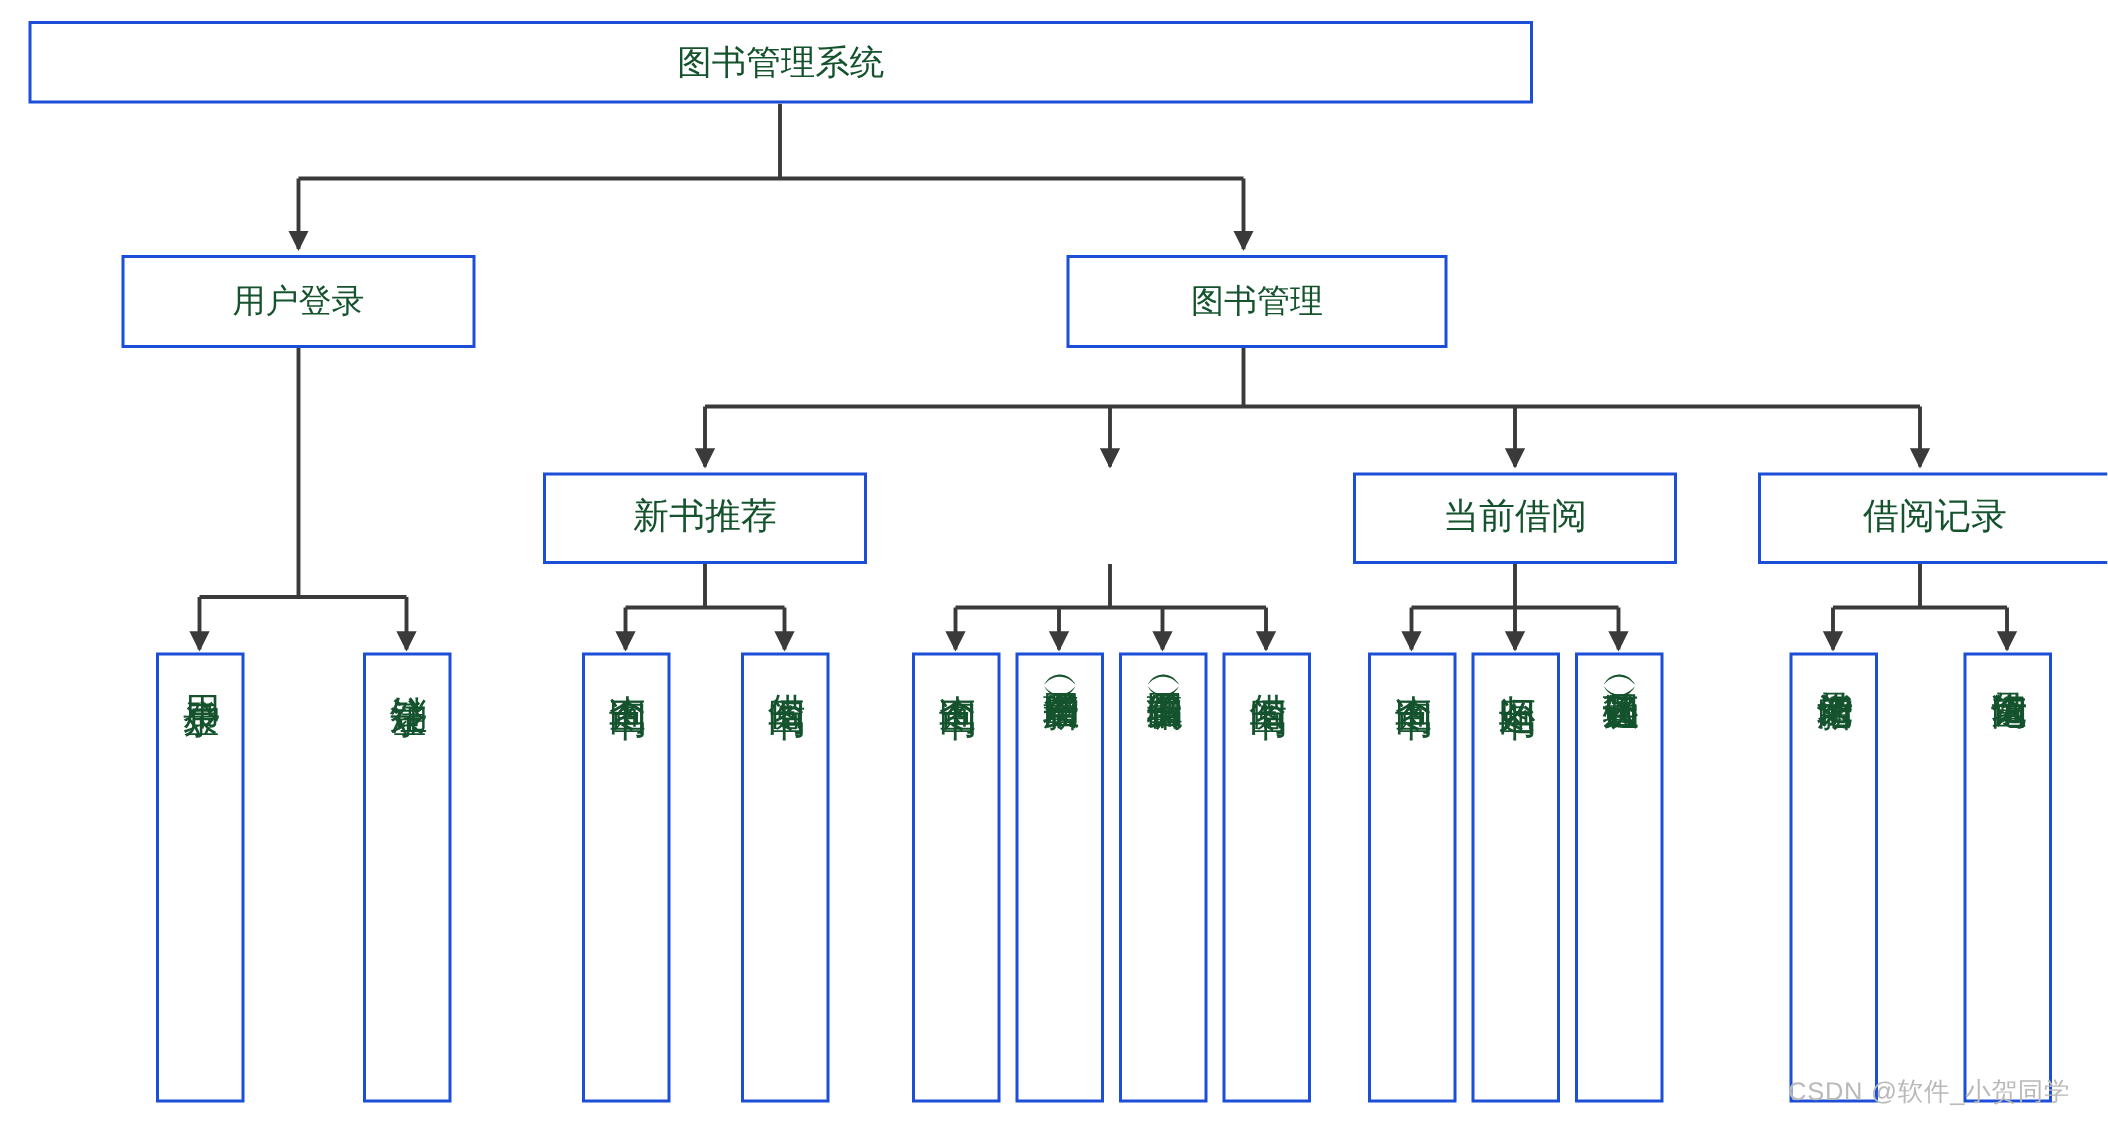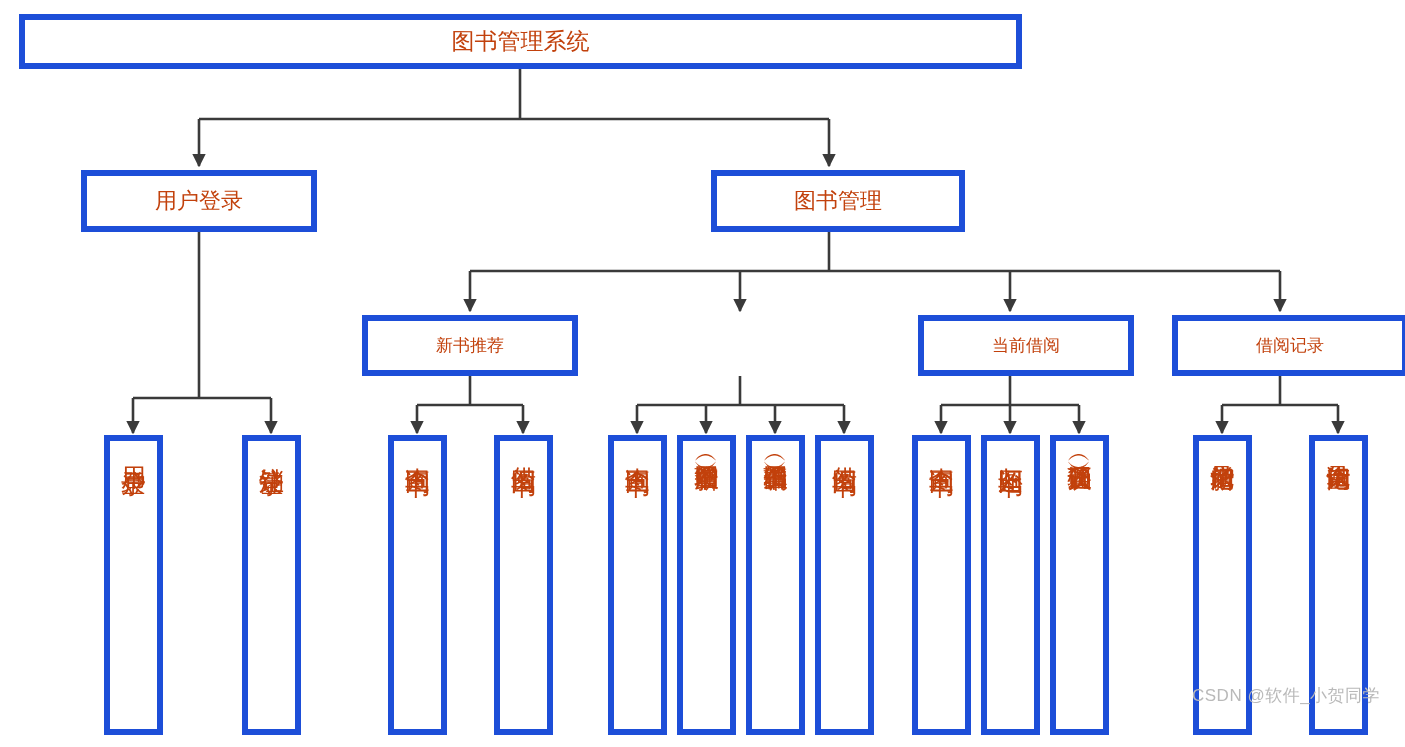--- a/index.html
+++ b/index.html
@@ -21,60 +21,60 @@
     position: absolute;
     left: 0; top: 0;
     width: 1405px;
     height: 747px;
     pointer-events: none;
   }
   .node {
     position: absolute;
     box-sizing: border-box;
     background: #ffffff;
-    border: 6px solid #1d4ed8;
+    border: 2px solid #1d4ed8;
     display: flex;
     align-items: center;
     justify-content: center;
-    color: #c2410c;
+    color: #14532d;
   }
   .node .lbl {
     display: block;
     line-height: 1.12;
     text-align: center;
     white-space: nowrap;
   }
   
   .n-root { left: 19px; top: 14px; width: 1003px; height: 55px; }
   .n-root .lbl { font-size: 23px; }
   
   .n-t2 { height: 62px; }
   .n-t2 .lbl { font-size: 22px; }
   
   .n-t3 { height: 61px; }
-  .n-t3 .lbl { font-size: 17px; }
+  .n-t3 .lbl { font-size: 24px; }
   
   .leaf {
     align-items: flex-start;
     justify-content: center;
     padding-top: 6px;
   }
   .leaf .lbl {
     writing-mode: vertical-rl;
     text-orientation: upright;
     font-size: 25px;
     letter-spacing: 2px;
     line-height: 1;
     white-space: nowrap;
   }
   .leaf.tall .lbl { font-size: 24px; letter-spacing: 0px; }
   .watermark {
     position: absolute;
     left: 1192px;
-    top: 684px;
+    top: 716px;
     font-size: 17px;
     color: #b9b9b9;
     white-space: nowrap;
     letter-spacing: 0.5px;
   }
 </style>
 </head>
 <body>
 
 <div id="canvas">
@@ -138,21 +138,21 @@
   <div class="node n-t2" style="left:81px; top:170px; width:236px;">
     <span class="lbl">用户登录</span>
   </div>
   <div class="node n-t2" style="left:711px; top:170px; width:254px;">
     <span class="lbl">图书管理</span>
   </div>
 
   <div class="node n-t3" style="left:362px; top:315px; width:216px;">
     <span class="lbl">新书推荐</span>
   </div>
-  <div class="node n-t3" style="left:902px; top:315px; width:216px;margin-left:16px;">
+  <div class="node n-t3" style="left:902px; top:315px; width:216px;">
     <span class="lbl">当前借阅</span>
   </div>
   <div class="node n-t3" style="left:1172px; top:315px; width:236px;font-family:Liberation Serif, serif;">
     <span class="lbl">借阅记录</span>
   </div>
 
   <div class="node leaf" style="left:104px; top:435px; width:59px; height:300px;">
     <span class="lbl">用户登录</span>
   </div>
   <div class="node leaf" style="left:242px; top:435px; width:59px; height:300px;">

